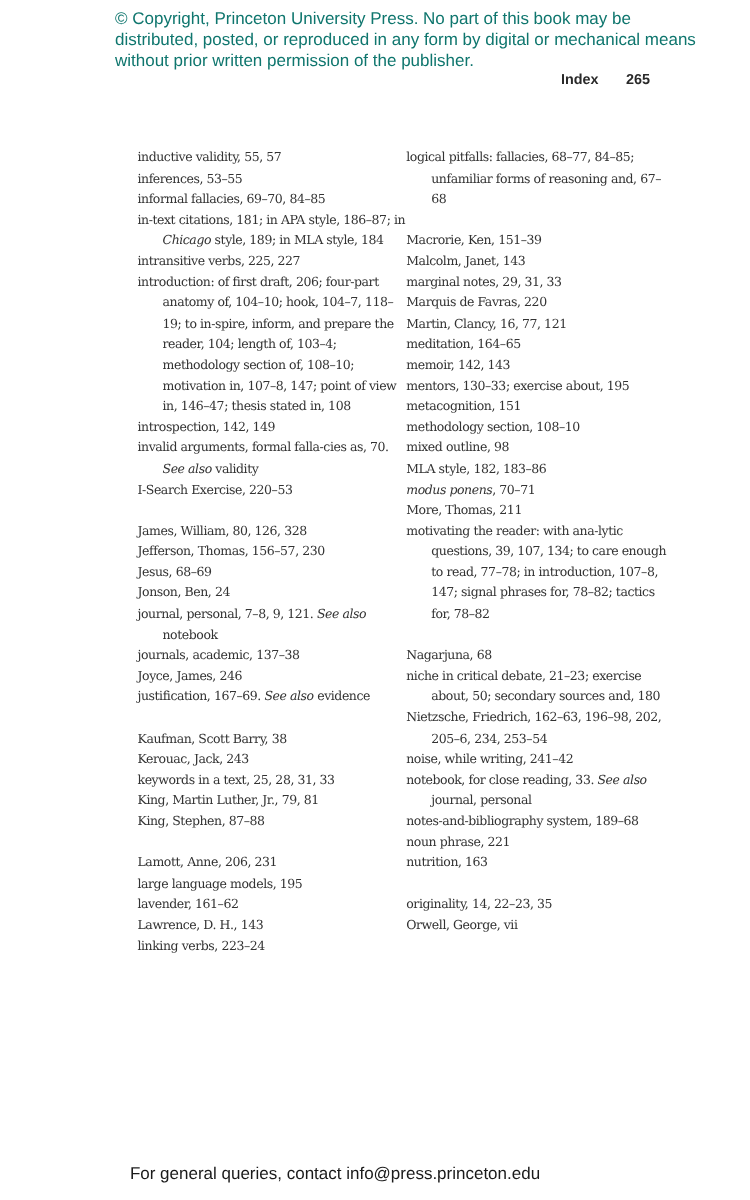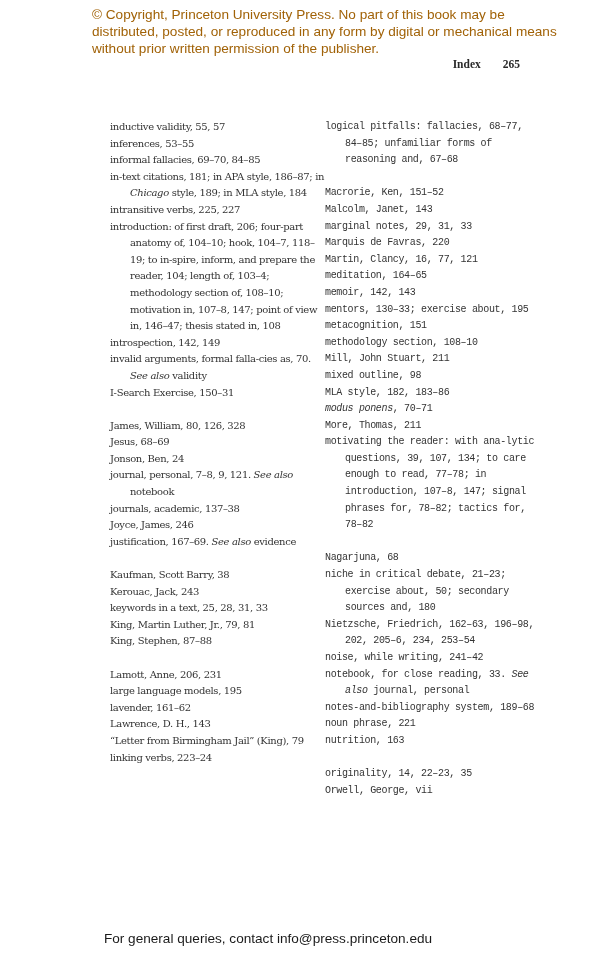--- a/index.html
+++ b/index.html
@@ -1,32 +1,32 @@
 <!DOCTYPE html>
 <html><head>
 <meta charset="utf-8">
 <style>
   html, body { margin: 0; padding: 0; background: #ffffff; }
   body { width: 600px; height: 960px; position: relative; overflow: hidden; color: #2a2a2a; }
   .notice {
     position: absolute; left: 92px; top: 6px; width: 470px;
-    font-family: "Liberation Sans", sans-serif; font-size: 13.6px; line-height: 17px; color: #a16207;
+    font-family: "Liberation Sans", sans-serif; font-size: 13.6px; line-height: 17px; color: #0f766e;
   }
   .running-head {
     position: absolute; top: 58px; right: 80px;
-    font-family: Liberation Serif, serif; font-size: 11.5px; font-weight: bold; color: #2a2a2a;
+    font-family: Liberation Sans, sans-serif; font-size: 11.5px; font-weight: bold; color: #2a2a2a;
   }
   .running-head .sep { display: inline-block; width: 22px; }
   .col {
     position: absolute; top: 119px; width: 215px;
     font-family: "DejaVu Serif", serif; font-size: 10px; line-height: 16.6px; color: #333;
     letter-spacing: -0.35px;
   }
   .col.left { left: 110px; }
-  .col.right { left: 325px; width: 210px; font-family: Liberation Mono, monospace; }
+  .col.right { left: 325px; width: 210px; }
   .entry { padding-left: 20px; text-indent: -20px; margin: 0; }
   .gap { height: 16.6px; }
   .entry i { font-style: italic; }
   .footer {
     position: absolute; top: 931px; left: 0; width: 536px; text-align: center;
     font-family: "Liberation Sans", sans-serif; font-size: 13.6px; color: #1a1a1a;
   }
 </style>
 </head>
 <body>
@@ -39,57 +39,56 @@
 
 <div class="col left">
     <div class="entry">inductive validity, 55, 57</div>
     <div class="entry">inferences, 53–55</div>
     <div class="entry">informal fallacies, 69–70, 84–85</div>
     <div class="entry">in-text citations, 181; in APA style, 186–87; in <i>Chicago</i> style, 189; in MLA style, 184</div>
     <div class="entry">intransitive verbs, 225, 227</div>
     <div class="entry">introduction: of first draft, 206; four-part anatomy of, 104–10; hook, 104–7, 118–19; to in-spire, inform, and prepare the reader, 104; length of, 103–4; methodology section of, 108–10; motivation in, 107–8, 147; point of view in, 146–47; thesis stated in, 108</div>
     <div class="entry">introspection, 142, 149</div>
     <div class="entry">invalid arguments, formal falla-cies as, 70. <i>See also</i> validity</div>
-    <div class="entry">I-Search Exercise, 150–31</div>
+    <div class="entry">I-Search Exercise, 220–53</div>
     <div class="gap"></div>
     <div class="entry">James, William, 80, 126, 328</div>
+    <div class="entry">Jefferson, Thomas, 156–57, 230</div>
     <div class="entry">Jesus, 68–69</div>
     <div class="entry">Jonson, Ben, 24</div>
     <div class="entry">journal, personal, 7–8, 9, 121. <i>See also</i> notebook</div>
     <div class="entry">journals, academic, 137–38</div>
     <div class="entry">Joyce, James, 246</div>
     <div class="entry">justification, 167–69. <i>See also</i> evidence</div>
     <div class="gap"></div>
     <div class="entry">Kaufman, Scott Barry, 38</div>
     <div class="entry">Kerouac, Jack, 243</div>
     <div class="entry">keywords in a text, 25, 28, 31, 33</div>
     <div class="entry">King, Martin Luther, Jr., 79, 81</div>
     <div class="entry">King, Stephen, 87–88</div>
     <div class="gap"></div>
     <div class="entry">Lamott, Anne, 206, 231</div>
     <div class="entry">large language models, 195</div>
     <div class="entry">lavender, 161–62</div>
     <div class="entry">Lawrence, D. H., 143</div>
-    <div class="entry">“Letter from Birmingham Jail” (King), 79</div>
     <div class="entry">linking verbs, 223–24</div>
   </div>
 <div class="col right">
     <div class="entry">logical pitfalls: fallacies, 68–77, 84–85; unfamiliar forms of reasoning and, 67–68</div>
     <div class="gap"></div>
-    <div class="entry">Macrorie, Ken, 151–52</div>
+    <div class="entry">Macrorie, Ken, 151–39</div>
     <div class="entry">Malcolm, Janet, 143</div>
     <div class="entry">marginal notes, 29, 31, 33</div>
     <div class="entry">Marquis de Favras, 220</div>
     <div class="entry">Martin, Clancy, 16, 77, 121</div>
     <div class="entry">meditation, 164–65</div>
     <div class="entry">memoir, 142, 143</div>
     <div class="entry">mentors, 130–33; exercise about, 195</div>
     <div class="entry">metacognition, 151</div>
     <div class="entry">methodology section, 108–10</div>
-    <div class="entry">Mill, John Stuart, 211</div>
     <div class="entry">mixed outline, 98</div>
     <div class="entry">MLA style, 182, 183–86</div>
     <div class="entry"><i>modus ponens</i>, 70–71</div>
     <div class="entry">More, Thomas, 211</div>
     <div class="entry">motivating the reader: with ana-lytic questions, 39, 107, 134; to care enough to read, 77–78; in introduction, 107–8, 147; signal phrases for, 78–82; tactics for, 78–82</div>
     <div class="gap"></div>
     <div class="entry">Nagarjuna, 68</div>
     <div class="entry">niche in critical debate, 21–23; exercise about, 50; secondary sources and, 180</div>
     <div class="entry">Nietzsche, Friedrich, 162–63, 196–98, 202, 205–6, 234, 253–54</div>
     <div class="entry">noise, while writing, 241–42</div>

